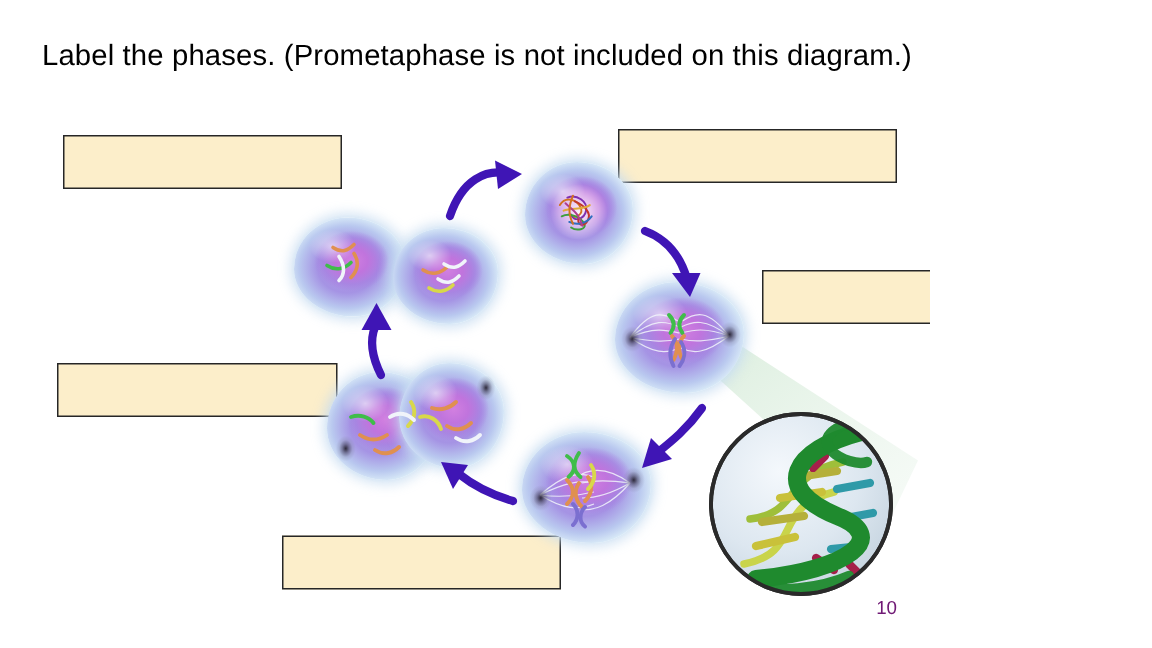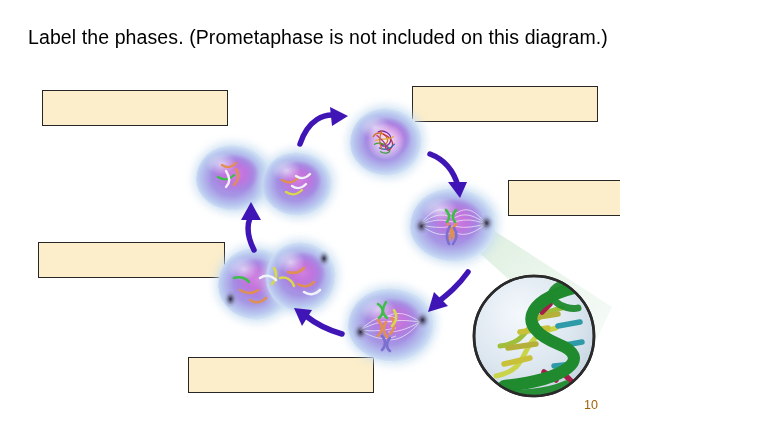--- a/index.html
+++ b/index.html
@@ -115,21 +115,21 @@
     white-space: nowrap;
   }
   #source .link {
     color: #2f9aa8;
     text-decoration: underline;
   }
   #page-number {
     position: absolute;
     right: 22px; top: 398px;
     font-size: 12.5px;
-    color: #a16207;
+    color: #701a75;
   }
   #logo {
     position: absolute;
     left: 644px; top: 410px;
     display: flex;
     align-items: center;
     gap: 4px;
   }
   #logo-url {
     font-size: 9.5px;

